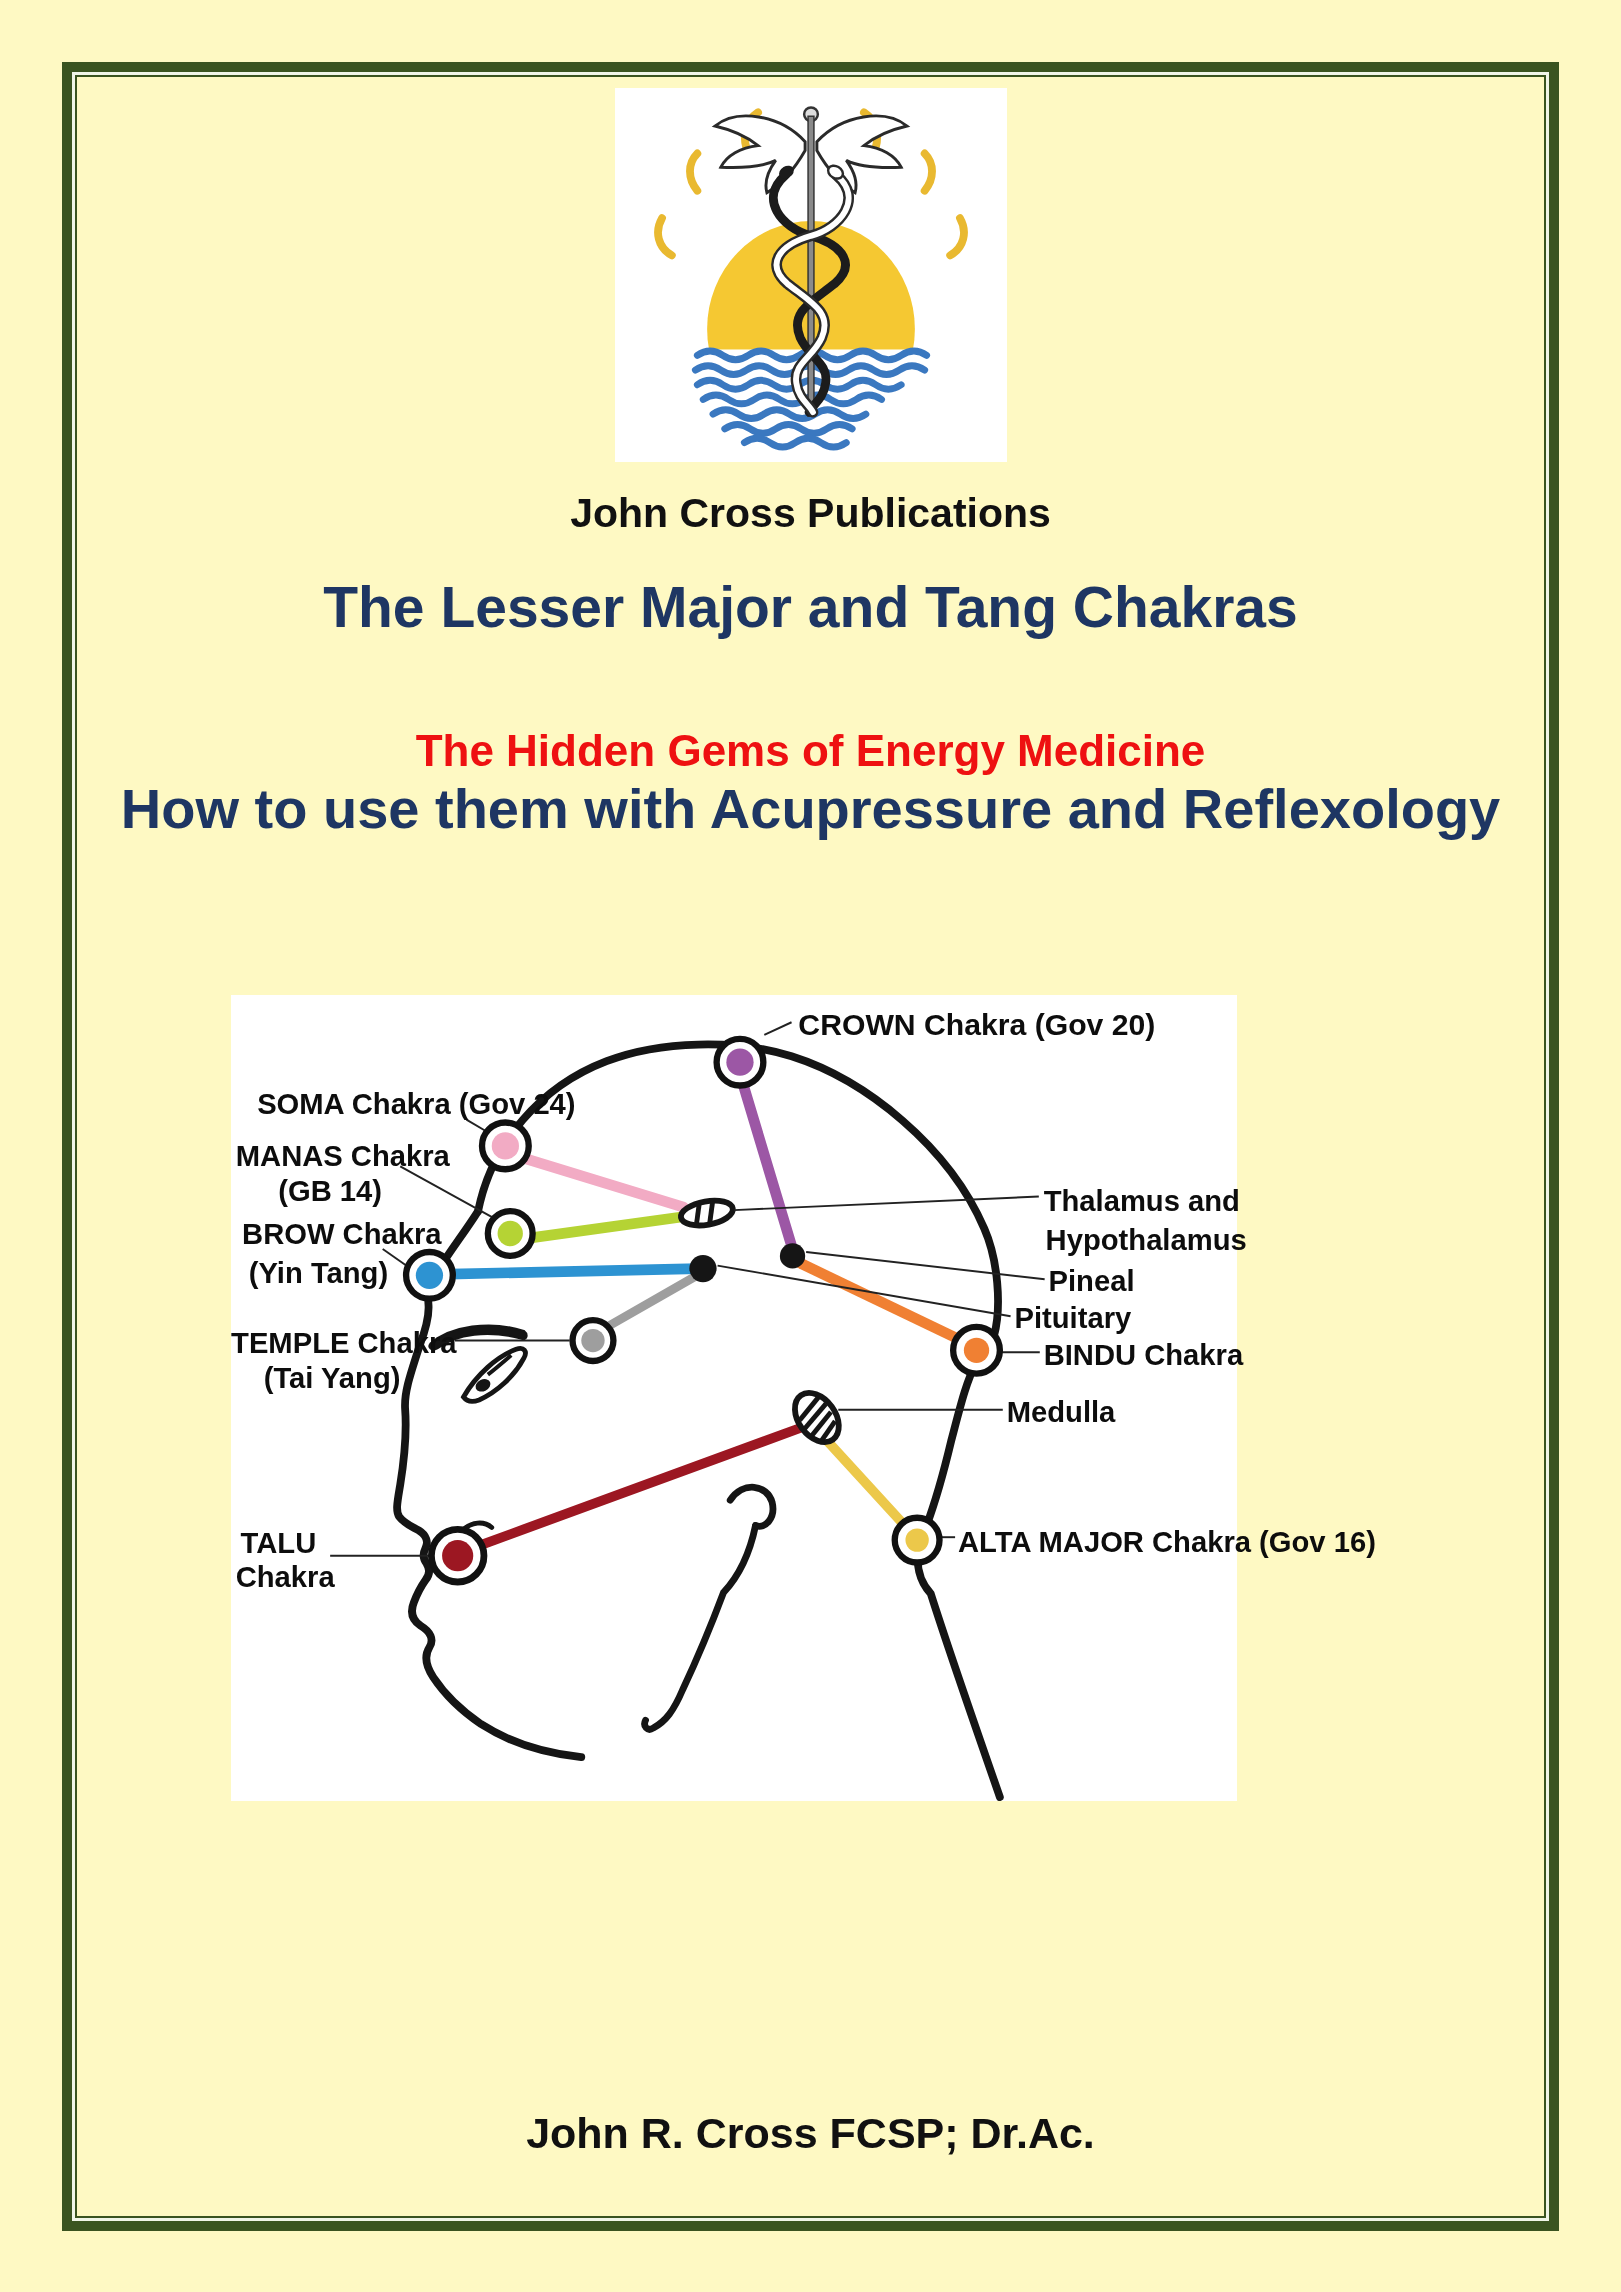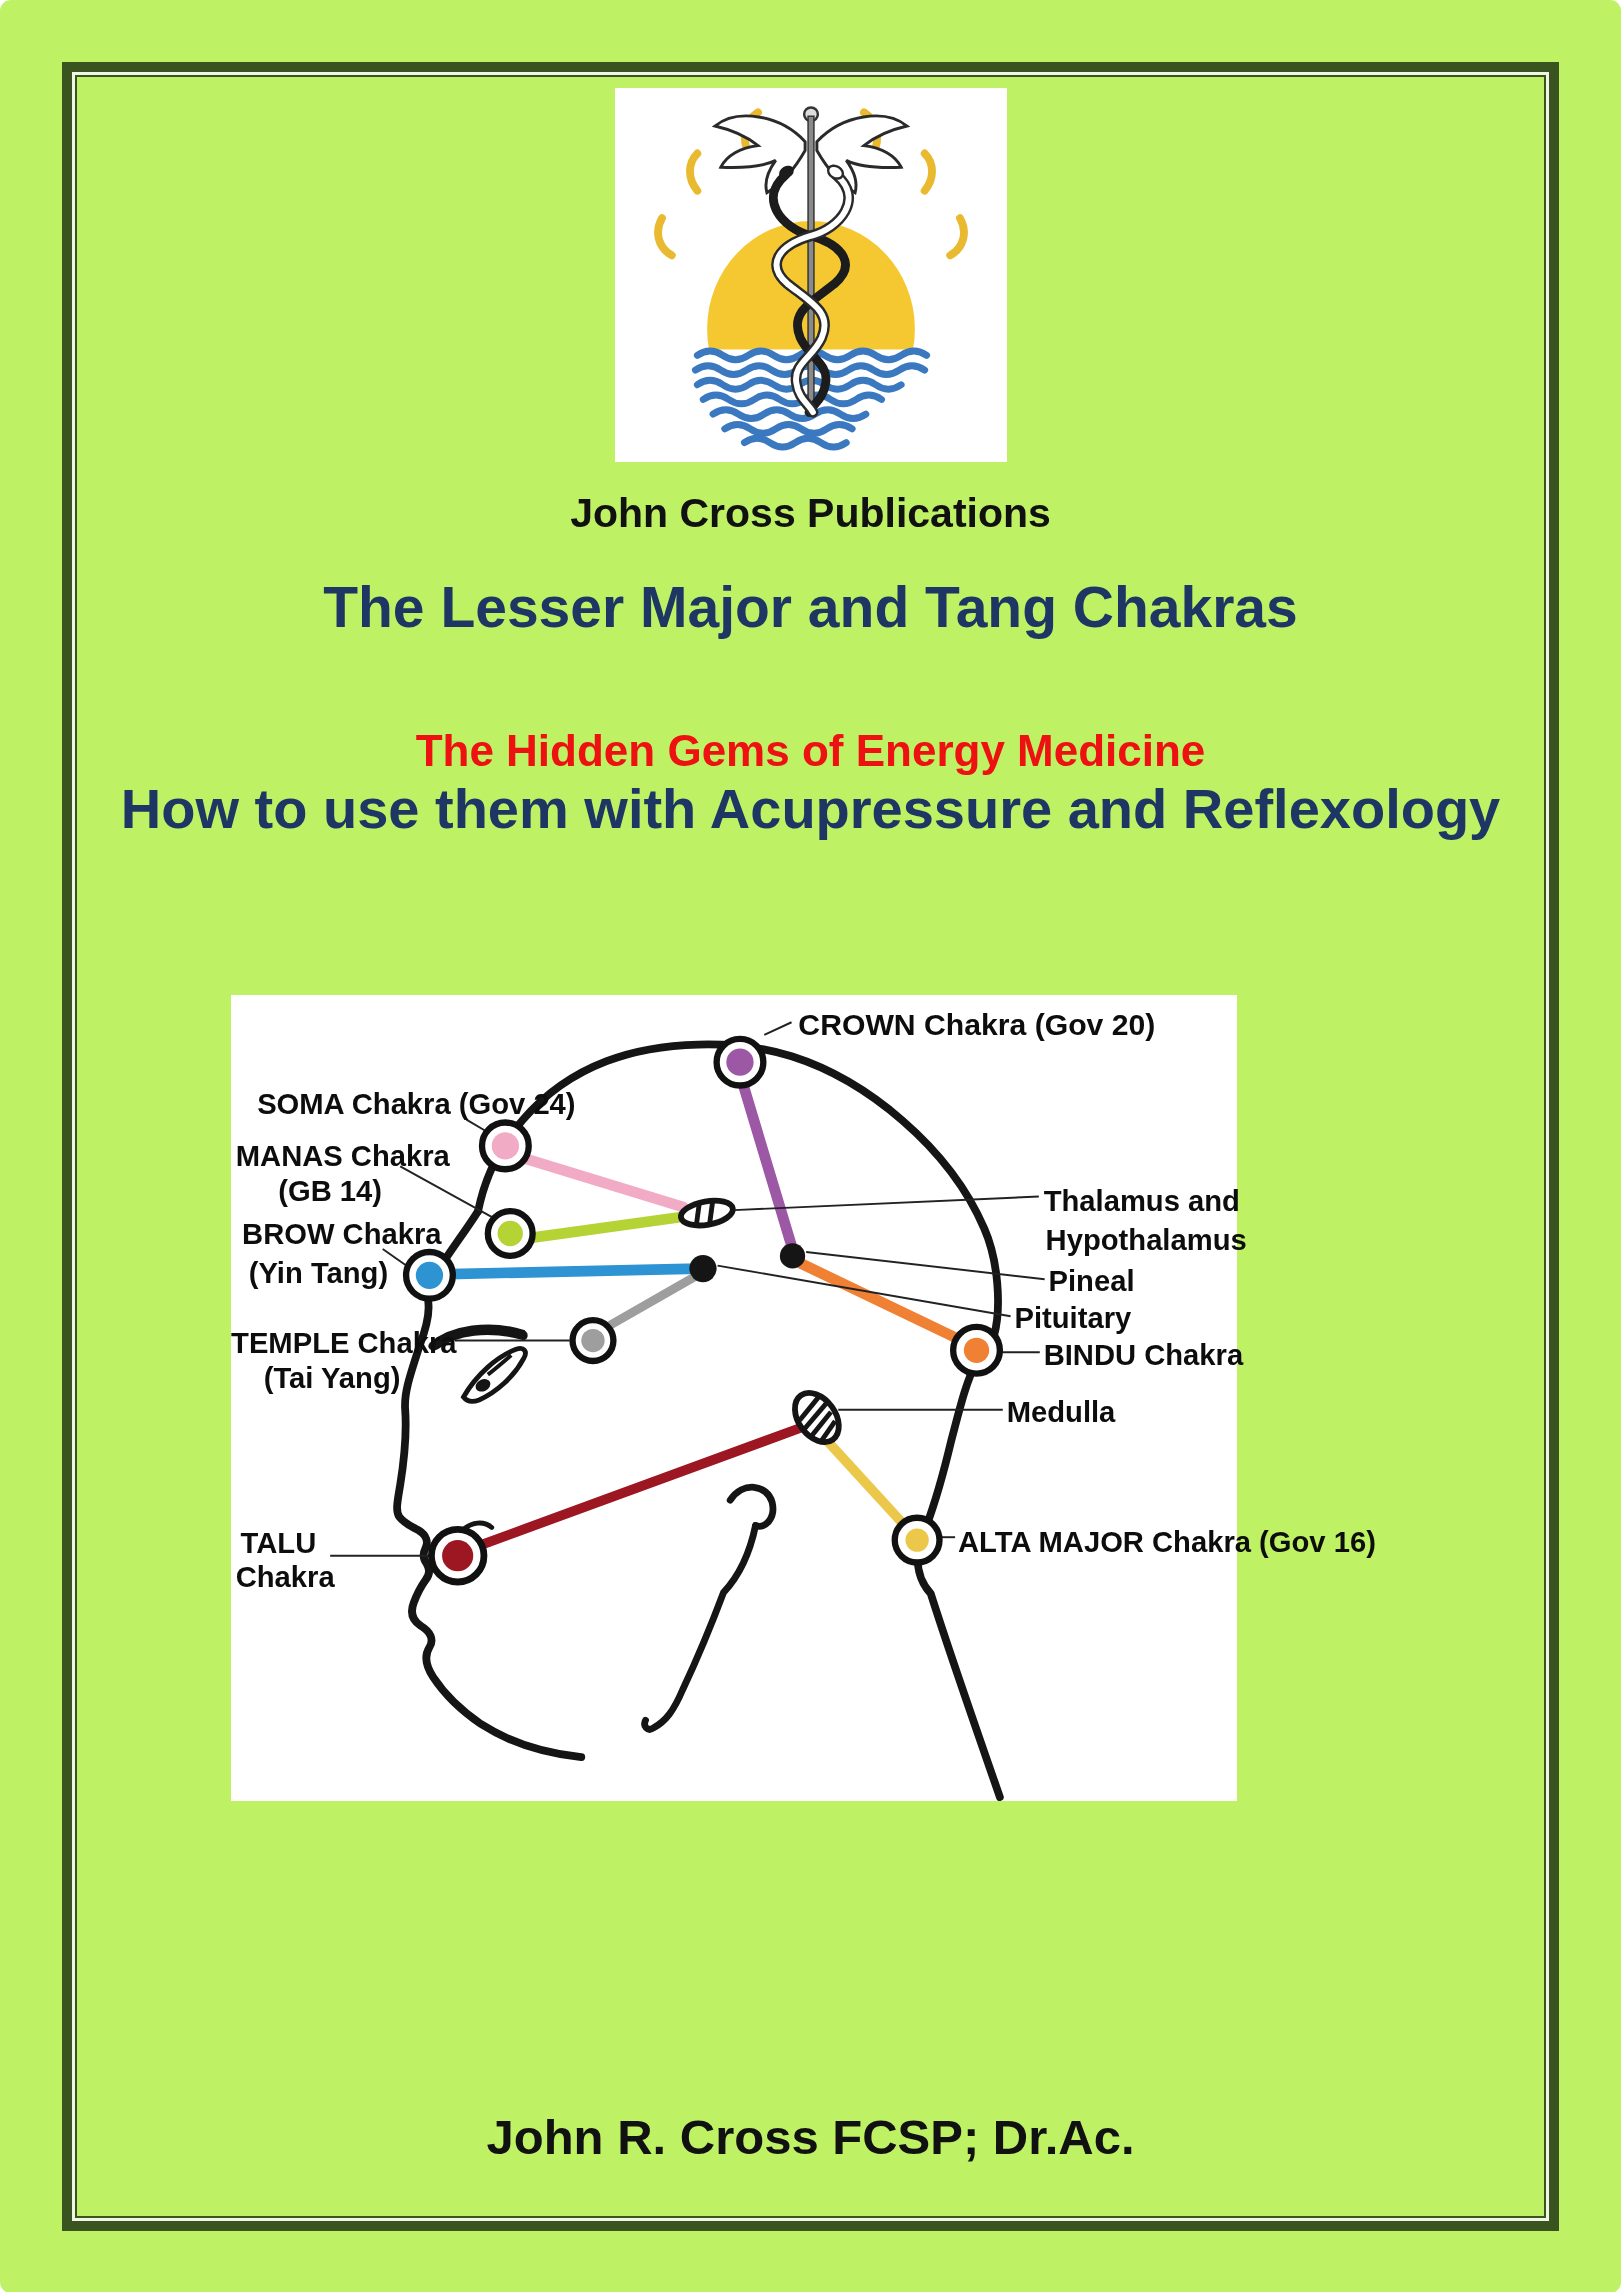--- a/index.html
+++ b/index.html
@@ -1,36 +1,35 @@
 <!DOCTYPE html>
 <html><head>
 <meta charset="utf-8">
 <style>
   html,body{margin:0;padding:0;}
   .page{
     position:relative; width:1621px; height:2293px;
-    background:#bef264; overflow:hidden;
+    background:#fef9c3; overflow:hidden;
     font-family:"Liberation Sans", sans-serif;
-    border-radius:11px;
   }
   
   .frame{position:absolute; left:62px; top:62px; right:62px; bottom:62px; border:10.8px solid #3a5420;}
   .frame-gap{position:absolute; inset:0; border:3.9px solid #f0f5e8;}
   .frame-inner{position:absolute; inset:0; border:2.9px solid #3a5420;}
 
   .logo-box{
     position:absolute; left:615px; top:88px; width:392px; height:374px;
     background:#ffffff;
   }
   .center-line{position:absolute; left:0; width:100%; text-align:center; white-space:nowrap;}
   .publisher{top:490px; font-size:41px; font-weight:bold; color:#111111;}
   .title{top:574px; font-size:57px; font-weight:bold; color:#1e3663;}
   .sub-red{top:726px; font-size:44px; font-weight:bold; color:#ee1111;}
   .sub-blue{top:776px; font-size:56px; font-weight:bold; color:#1e3663;}
-  .author{top:2109px; font-size:49px; font-weight:bold; color:#111111;}
+  .author{top:2109px; font-size:43px; font-weight:bold; color:#111111;}
 
   .diagram-box{
     position:absolute; left:231px; top:995px; width:1006px; height:806px;
     background:#ffffff;
   }
   .diagram-box svg{display:block; width:1162px; height:806px;}
 
   text.dlabel{font-family:"Liberation Sans", sans-serif; font-weight:bold; font-size:30px; fill:#0d0d0d;}
   text.dlabel-big{font-family:"Liberation Sans", sans-serif; font-weight:bold; font-size:31px; fill:#0d0d0d;}
 </style>

